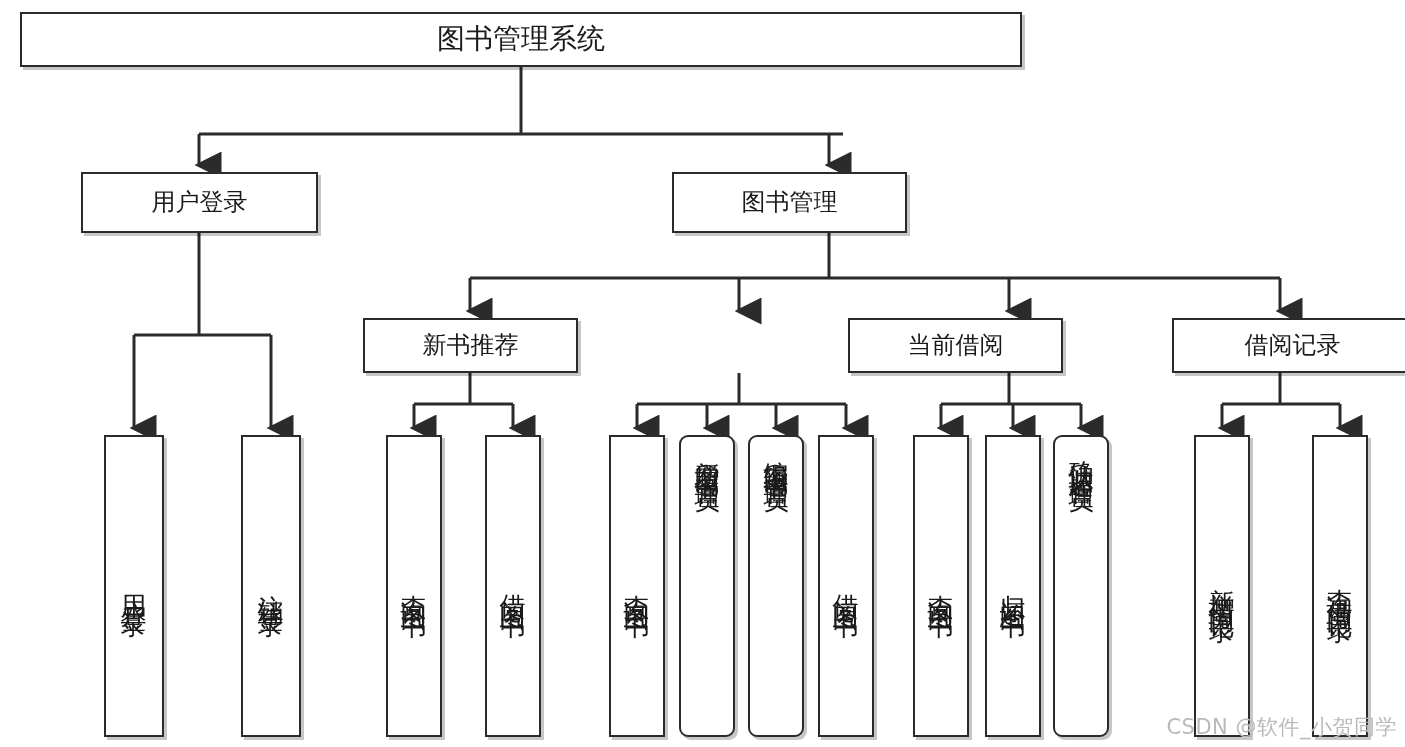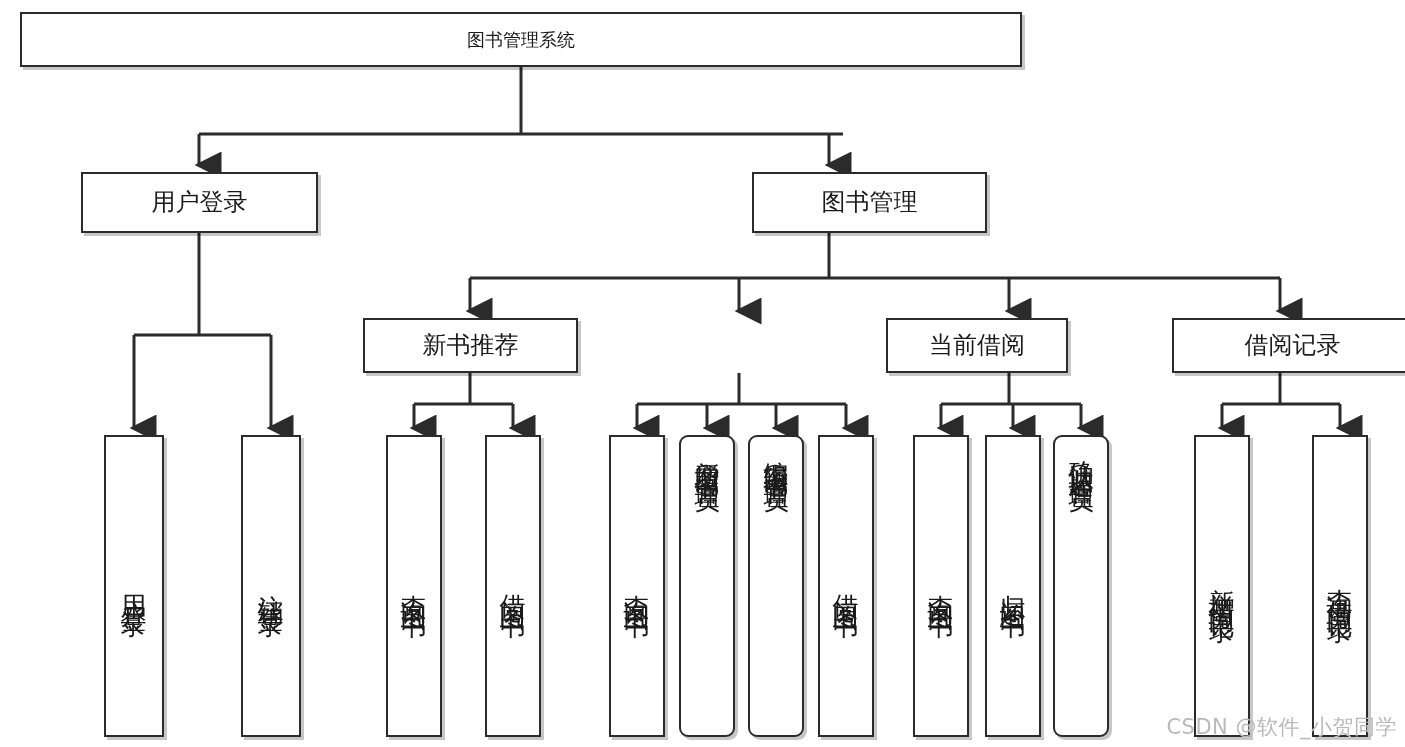--- a/index.html
+++ b/index.html
@@ -6,21 +6,21 @@
   body{width:1405px;height:747px;overflow:hidden;
        font-family:"DejaVu Sans","Liberation Sans",sans-serif;}
   #stage{position:relative;width:1405px;height:747px;background:#ffffff;}
   svg.wires{position:absolute;left:0;top:0;width:1405px;height:747px;}
 
   .node{position:absolute;background:#ffffff;border:2.5px solid #2b2b2b;
         box-sizing:border-box;display:flex;align-items:center;justify-content:center;
         box-shadow:3px 3px 0 rgba(0,0,0,0.22);}
   .node .lbl{color:#1a1a1a;line-height:1.1;white-space:nowrap;}
 
-  .root .lbl{font-size:18px;}
+  .root .lbl{font-size:28px;}
   .lvl2 .lbl{font-size:24px;}
   .lvl3 .lbl{font-size:24px;}
 
   .leaf{align-items:flex-start;justify-content:center;padding-top:4px;}
   .leaf .lbl{
      writing-mode:vertical-rl; text-orientation:upright;
      font-size:26px; letter-spacing:6px; line-height:1.0;
      white-space:nowrap;}
   .leaf.tall .lbl{font-size:25px;letter-spacing:4px;}
   .leaf.rounded{border-radius:9px;}
@@ -85,28 +85,28 @@
     </g>
   </svg>
 
   <div class="node root" style="left:20px;top:12px;width:1002px;height:55px;">
     <span class="lbl">图书管理系统</span>
   </div>
 
   <div class="node lvl2" style="left:81px;top:172px;width:237px;height:61px;">
     <span class="lbl">用户登录</span>
   </div>
-  <div class="node lvl2" style="left:752px;top:172px;width:235px;height:61px;">
+  <div class="node lvl2" style="left:672px;top:172px;width:235px;height:61px;">
     <span class="lbl">图书管理</span>
   </div>
 
   <div class="node lvl3" style="left:363px;top:318px;width:215px;height:55px;">
     <span class="lbl">新书推荐</span>
   </div>
-  <div class="node lvl3" style="left:886px;top:318px;width:182px;height:55px;">
+  <div class="node lvl3" style="left:848px;top:318px;width:215px;height:55px;">
     <span class="lbl">当前借阅</span>
   </div>
   <div class="node lvl3" style="left:1172px;top:318px;width:241px;height:55px;">
     <span class="lbl">借阅记录</span>
   </div>
 
   <div class="node leaf center" style="left:104px;top:435px;width:60px;height:302px;">
     <span class="lbl">用户登录</span>
   </div>
   <div class="node leaf center" style="left:241px;top:435px;width:60px;height:302px;">

